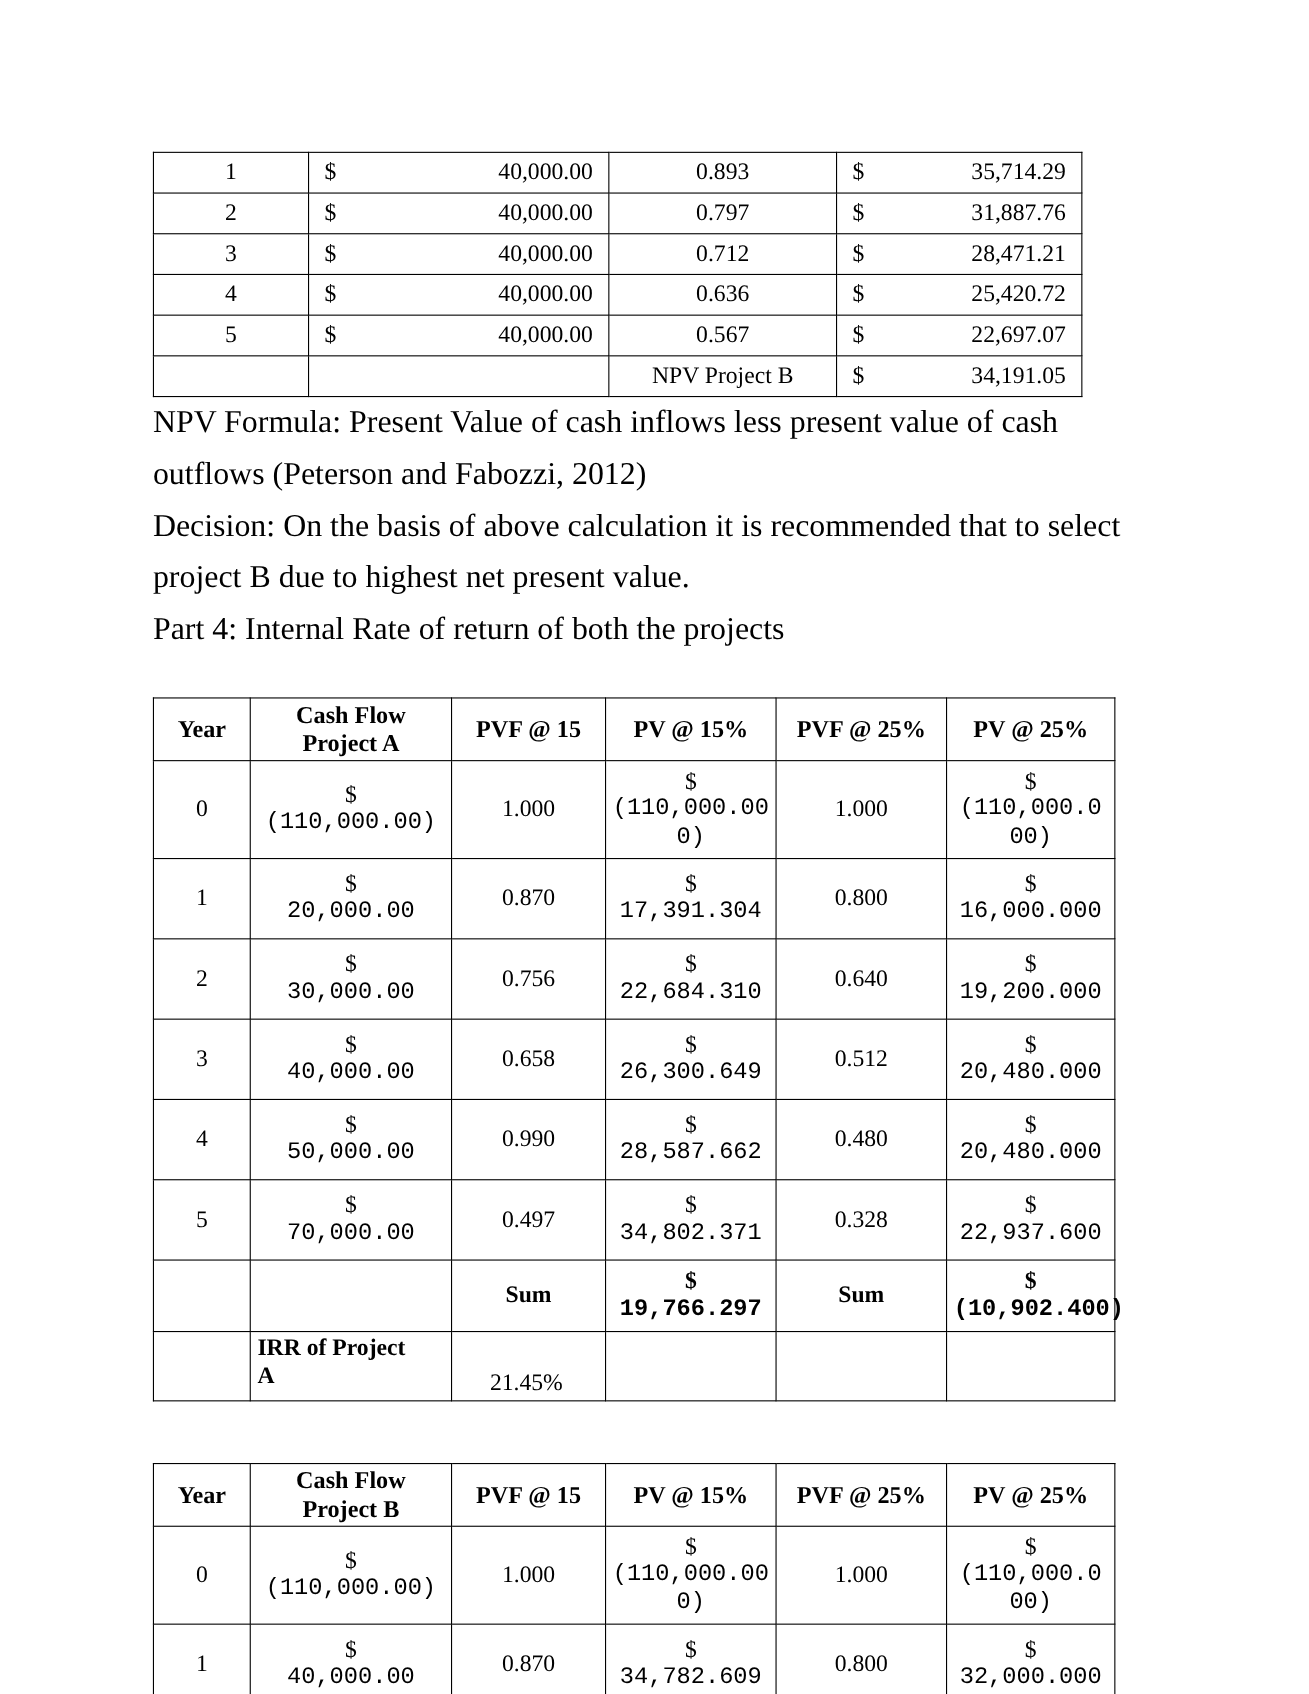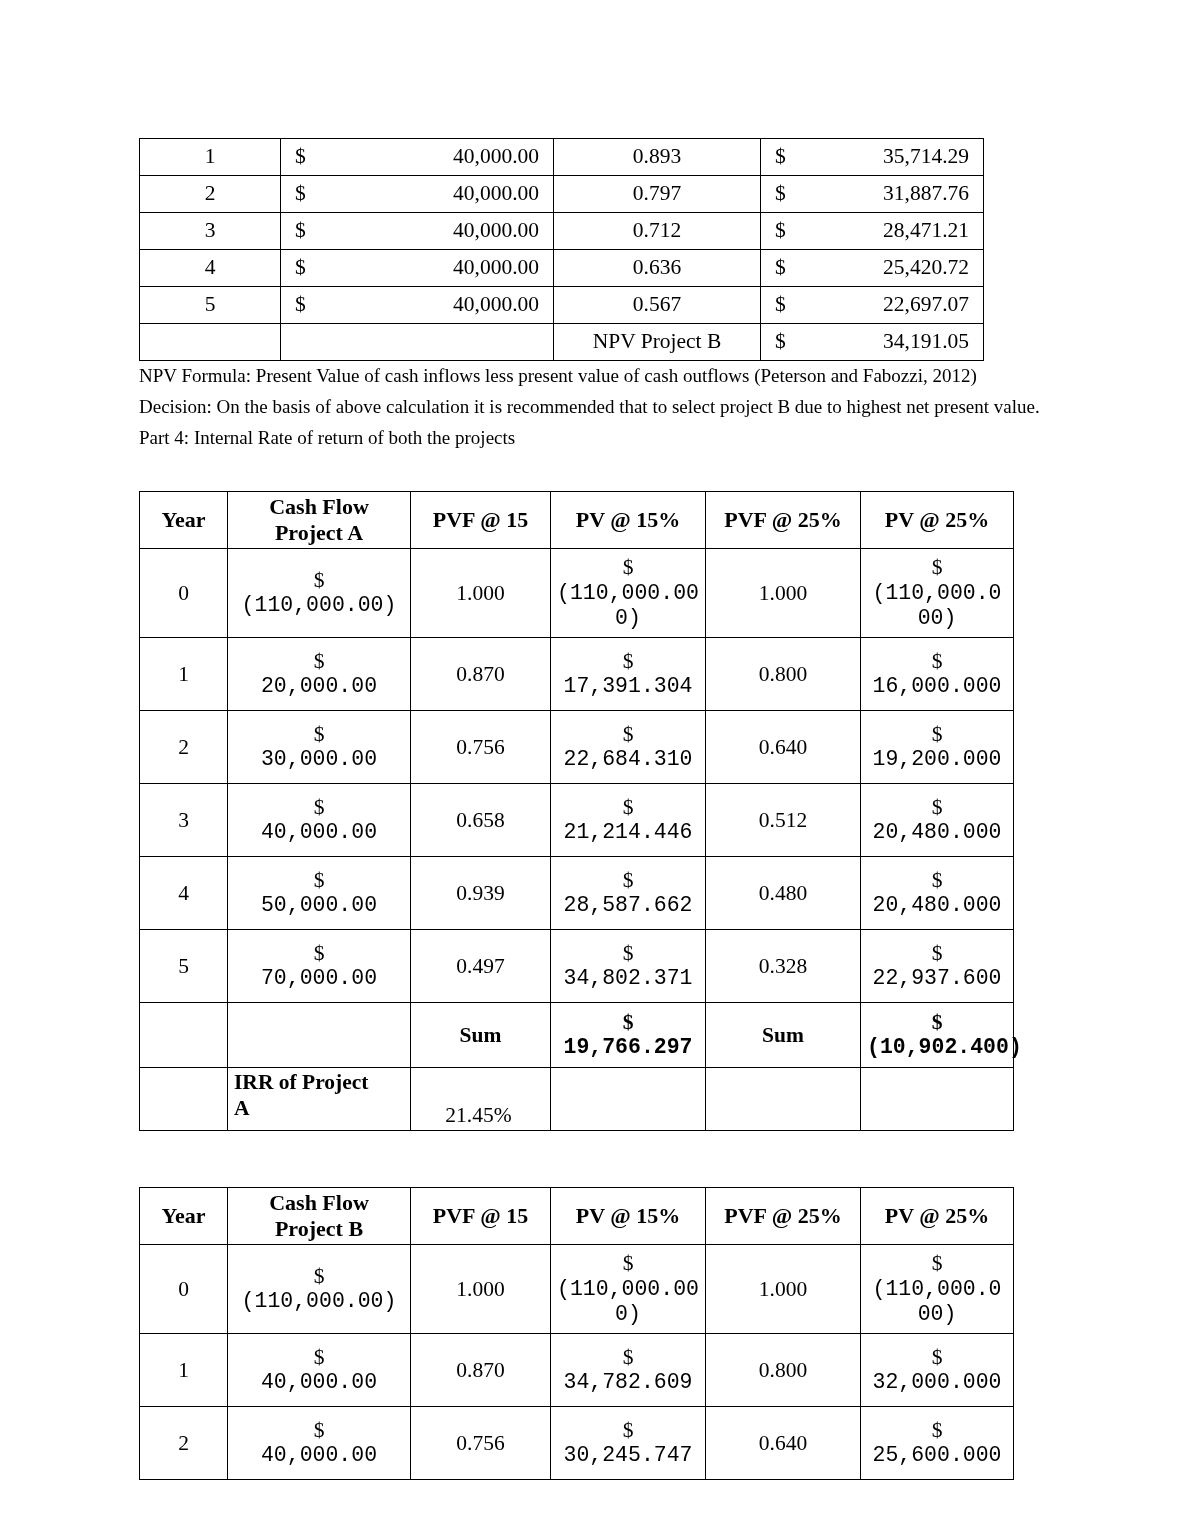--- a/index.html
+++ b/index.html
@@ -56,21 +56,21 @@
     align-items: baseline;
     padding: 0 8px;
   }
   .acct .sym { text-align: left; }
   .acct .amt { text-align: right; }
 
   .bold { font-weight: normal; }
 
   
   p.para {
-    font-size: 19px;
+    font-size: 29px;
     line-height: 1.62;
     margin: 0;
     text-align: left;
   }
   .blk-npv { margin-top: 48px; }
   .blk-dec { margin-top: 30px; }
   .blk-part { margin-top: 30px; }
 
   
   .t2 { width: 874px; }
@@ -332,41 +332,41 @@
           <td>
             <span class="money">
                 <span class="sym">$</span>
                 <span class="amt">40,000.00</span>
               </span>
           </td>
           <td>0.658</td>
           <td>
             <span class="money">
                 <span class="sym">$</span>
-                <span class="amt">21,214.446</span>
+                <span class="amt">26,300.649</span>
               </span>
           </td>
           <td>0.512</td>
           <td>
             <span class="money">
                 <span class="sym">$</span>
                 <span class="amt">20,480.000</span>
               </span>
           </td>
         </tr>
 
         <tr class="datarow">
           <td>4</td>
           <td>
             <span class="money">
                 <span class="sym">$</span>
                 <span class="amt">50,000.00</span>
               </span>
           </td>
-          <td>0.939</td>
+          <td>0.990</td>
           <td>
             <span class="money">
                 <span class="sym">$</span>
                 <span class="amt">28,587.662</span>
               </span>
           </td>
           <td>0.480</td>
           <td>
             <span class="money">
                 <span class="sym">$</span>

